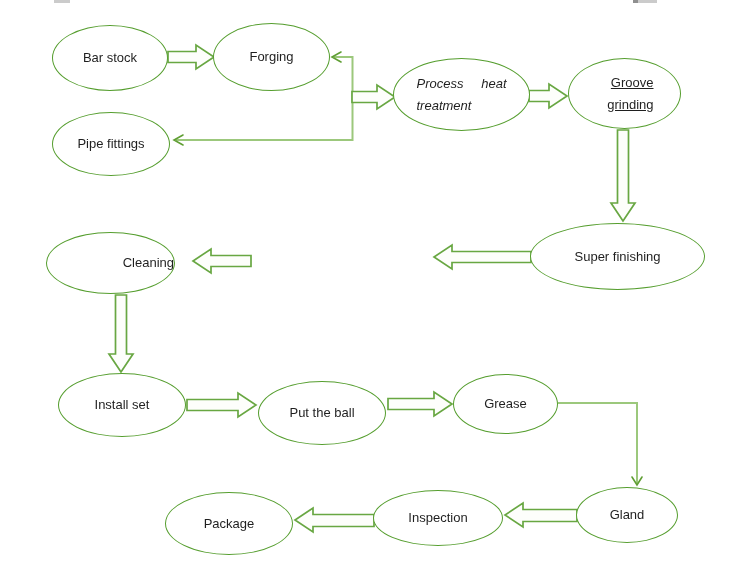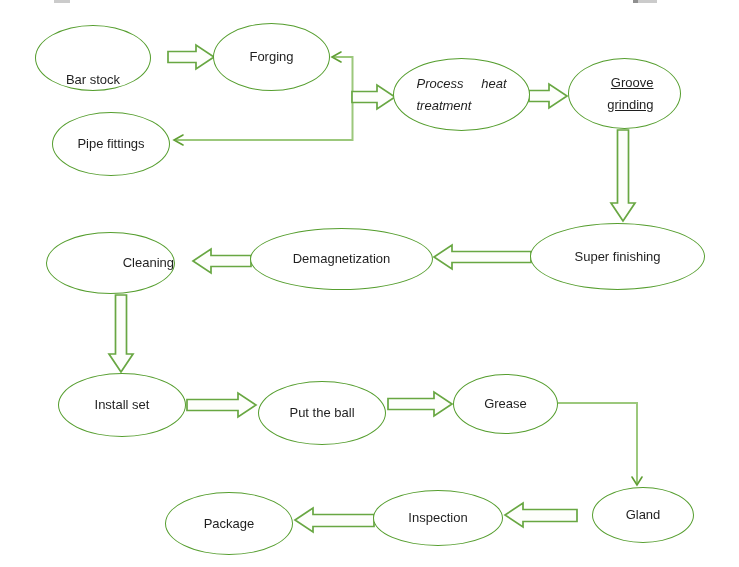--- a/index.html
+++ b/index.html
@@ -114,21 +114,21 @@
 
     <g>
       <polygon class="block" points="577,509.5 523,509.5 523,503 505,515 523,527 523,521.5 577,521.5"></polygon>
     </g>
 
     <g>
       <polygon class="block" points="374,514.5 313,514.5 313,508 295,520 313,532 313,526.5 374,526.5"></polygon>
     </g>
   </svg>
 
-  <div class="node" style="left:35px;top:25px;width:116px;height:66px;align-items:flex-end;">
+  <div class="node" style="left:52px;top:25px;width:116px;height:66px;">
     <span class="lbl">Bar stock</span>
   </div>
 
   <div class="node" style="left:213px;top:23px;width:117px;height:68px;">
     <span class="lbl">Forging</span>
   </div>
 
   <div class="node" style="left:52px;top:112px;width:118px;height:64px;">
     <span class="lbl">Pipe fittings</span>
   </div>
@@ -138,41 +138,38 @@
   </div>
 
   <div class="node" style="left:568px;top:58px;width:113px;height:71px;">
     <span class="lbl wrap w-groove">Groove grinding</span>
   </div>
 
   <div class="node" style="left:530px;top:223px;width:175px;height:67px;">
     <span class="lbl">Super finishing</span>
   </div>
 
-  <div class="node" style="left:250px;top:228px;width:183px;height:62px;">
-    <span class="lbl">Demagnetization</span>
-  </div>
 
   <div class="node" style="left:46px;top:232px;width:129px;height:62px;justify-content:flex-end;">
     <span class="lbl">Cleaning</span>
   </div>
 
   <div class="node" style="left:58px;top:373px;width:128px;height:64px;">
     <span class="lbl">Install set</span>
   </div>
 
   <div class="node" style="left:258px;top:381px;width:128px;height:64px;">
     <span class="lbl">Put the ball</span>
   </div>
 
   <div class="node" style="left:453px;top:374px;width:105px;height:60px;">
     <span class="lbl">Grease</span>
   </div>
 
-  <div class="node" style="left:592px;top:487px;width:102px;height:56px;justify-content:center;">
+  <div class="node" style="left:576px;top:487px;width:102px;height:56px;justify-content:center;">
     <span class="lbl">Gland</span>
   </div>
 
   <div class="node" style="left:373px;top:490px;width:130px;height:56px;">
     <span class="lbl">Inspection</span>
   </div>
 
   <div class="node" style="left:165px;top:492px;width:128px;height:63px;">
     <span class="lbl">Package</span>
   </div>

